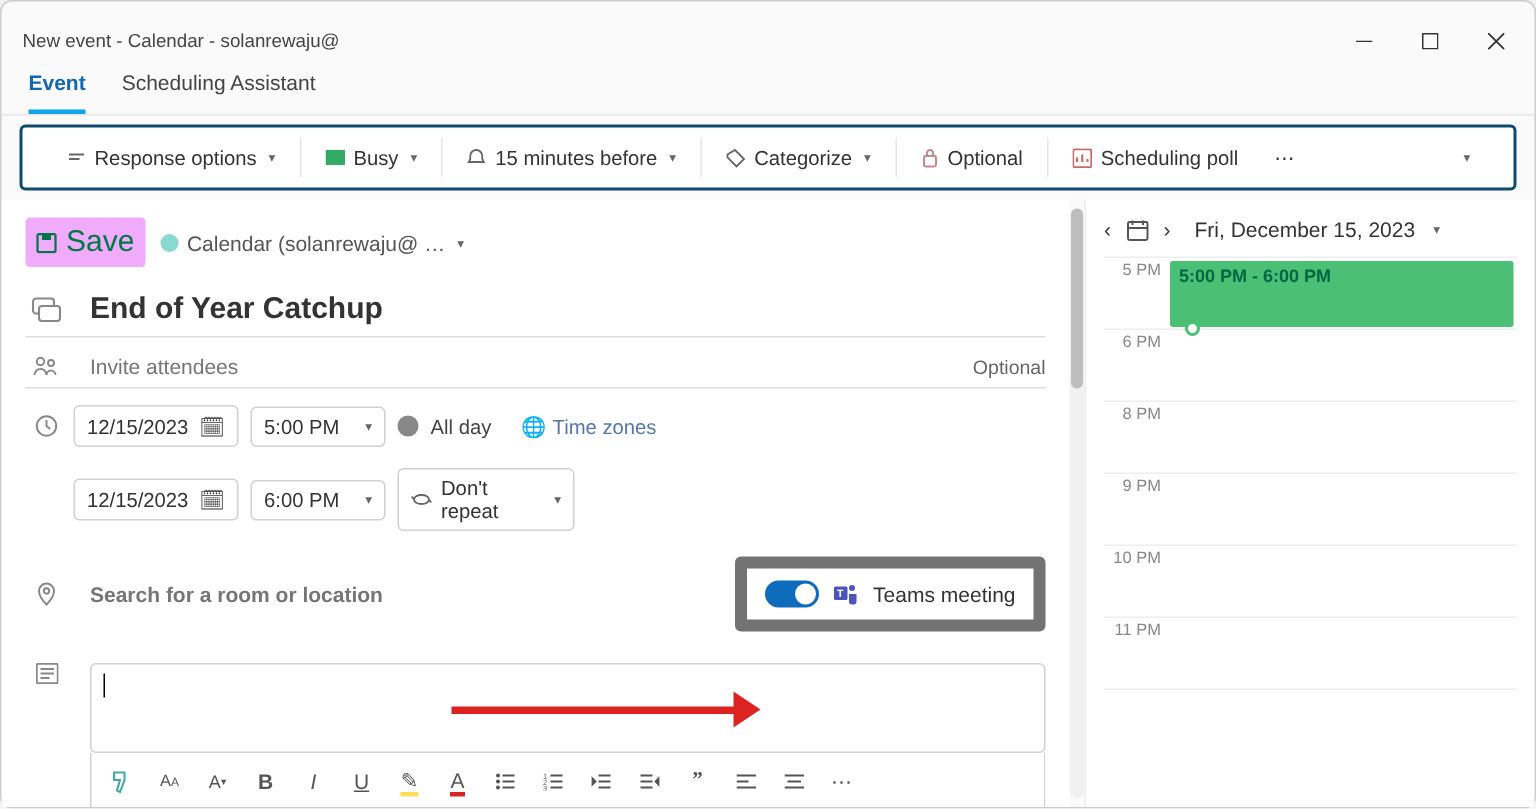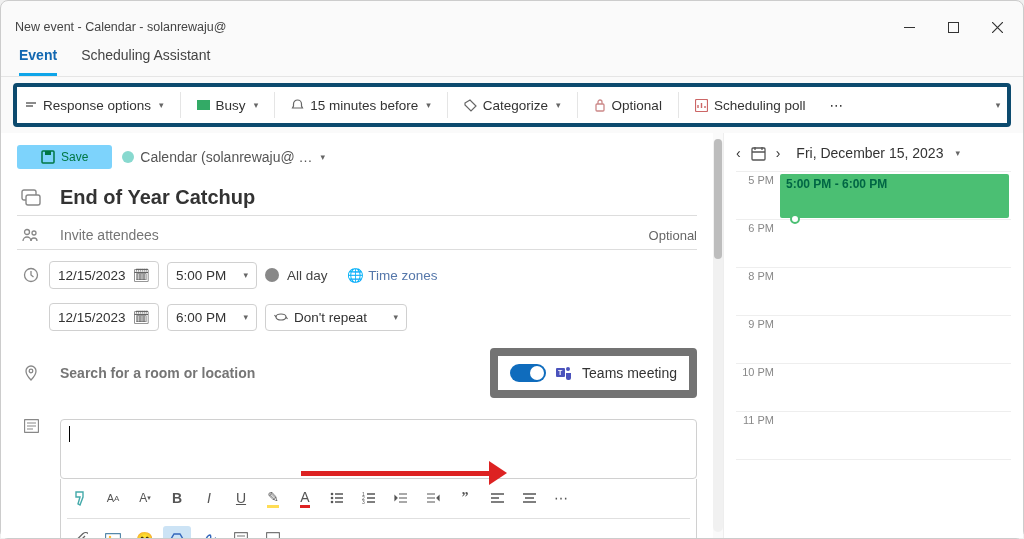--- a/index.html
+++ b/index.html
@@ -4,32 +4,32 @@
 <style>
 * { box-sizing: border-box; margin: 0; padding: 0; font-family: "Segoe UI", sans-serif; }
 body { background: #f0f0f0; width: 1024px; height: 539px; overflow: hidden; }
 .window { width: 1024px; height: 539px; background: #fafafa; border: 1px solid #ccc; border-radius: 8px; display: flex; flex-direction: column; }
 .titlebar { height: 36px; display: flex; align-items: center; padding: 16px 4px 0 14px; font-size: 12.5px; color: #444; }
 .titlebar-btns { margin-left: auto; display: flex; }
 .titlebar-btn { width: 44px; height: 30px; display: flex; align-items: center; justify-content: center; color: #333; }
 .tabs { display: flex; gap: 24px; padding: 4px 18px 0; border-bottom: 1px solid #e5e5e5; font-size: 14px; }
 .tab { padding: 6px 0 10px; color: #444; cursor: pointer; }
 .tab.active { color: #1167b1; border-bottom: 3px solid #0ea5e9; font-weight: 600; }
-.toolbar { display: flex; align-items: center; height: 44px; margin: 6px 12px; border: 4px solid #0c4a6e; border-radius: 4px; background: #fff; padding: 0 0; font-size: 13.5px; gap: 2px; }
+.toolbar { display: flex; align-items: center; height: 44px; margin: 6px 12px; border: 2px solid #0c4a6e; border-radius: 4px; background: #fff; padding: 0 22px; font-size: 13.5px; gap: 2px; }
 .tb-divider { width: 1px; height: 26px; background: #e5e5e5; margin: 0 6px; }
 .tb-item { display: flex; align-items: center; gap: 6px; padding: 4px 8px; border-radius: 4px; cursor: pointer; color: #333; white-space: nowrap; }
 .chev { font-size: 9px; color: #666; margin-left: 2px; }
 .more { margin-left: auto; width: 20px; display: flex; align-items: center; justify-content: center; }
 .body-area { flex: 1; display: flex; overflow: hidden; }
 .form-area { flex: 1; padding: 10px 16px 8px 16px; background: #fff; overflow: hidden; position: relative; }
 .vscroll-track { width: 10px; background: #f1f1f1; margin: 6px 0; border-radius: 5px; position: relative; }
 .vscroll-thumb { position: absolute; top: 0; width: 8px; left: 1px; height: 120px; background: #bdbdbd; border-radius: 4px; }
 .side-panel { width: 300px; border-left: 1px solid #eee; background: #fff; display: flex; flex-direction: column; padding: 8px 12px; }
 .top-row { display: flex; align-items: center; gap: 10px; padding: 2px 0 10px 0; }
-.save-btn { background: #7dd3fc; color: #074; padding: 5px 24px; border-radius: 3px; display: flex; align-items: center; gap: 6px; font-size: 12px; cursor: pointer; }
+.save-btn { background: #f0abfc; color: #074; padding: 5px 7px; border-radius: 3px; display: flex; align-items: center; gap: 6px; font-size: 20px; cursor: pointer; }
 .cal-pill { display: flex; align-items: center; gap: 6px; color: #555; font-size: 14px; }
 .cal-dot { width: 12px; height: 12px; border-radius: 50%; background: #88d9cf; }
 .row { display: flex; align-items: center; gap: 19px; padding: 7px 0 7px 4px; }
 .row-icon { width: 20px; color: #888; display: flex; justify-content: center; font-size: 16px; }
 .title-input { border: none; font-size: 20px; font-weight: 600; color: #333; outline: none; width: 100%; }
 .title-row { border-bottom: 1px solid #ddd; padding-bottom: 6px; margin-bottom: 4px; }
 .attendee-input { border: none; font-size: 14px; color: #888; outline: none; flex: 1; }
 .attendee-row { border-bottom: 1px solid #ddd; padding-bottom: 6px; margin-bottom: 4px; }
 .optional { color: #666; font-size: 13px; margin-left: auto; }
 .field { border: 1px solid #d0d0d0; border-radius: 4px; padding: 5px 8px; display: flex; align-items: center; gap: 6px; font-size: 13.5px; color: #333; background: #fff; }
@@ -220,21 +220,21 @@
         <div class="row">
           <div class="row-icon"></div>
           <div class="field" style="width:110px">
               <span>12/15/2023</span>
               <span style="margin-left:auto">🗓</span>
             </div>
           <div class="field" style="width:90px">
               <span>6:00 PM</span>
               <span class="chev" style="margin-left:auto">▾</span>
             </div>
-          <div class="field" style="width:142px">
+          <div class="field" style="width:118px">
             <span>
                 <svg width="14" height="12">
                   <path d="M2 6a5 3 0 1110 0 5 3 0 11-10 0" fill="none" stroke="#666" stroke-width="1.2"></path>
                   <path d="M2 6l-1.5-2M12 6l1.5 2" stroke="#666" stroke-width="1.2"></path>
                 </svg>
               </span>
             <span>Don't repeat</span>
               <span class="chev" style="margin-left:auto">▾</span>
           </div>
         </div>

